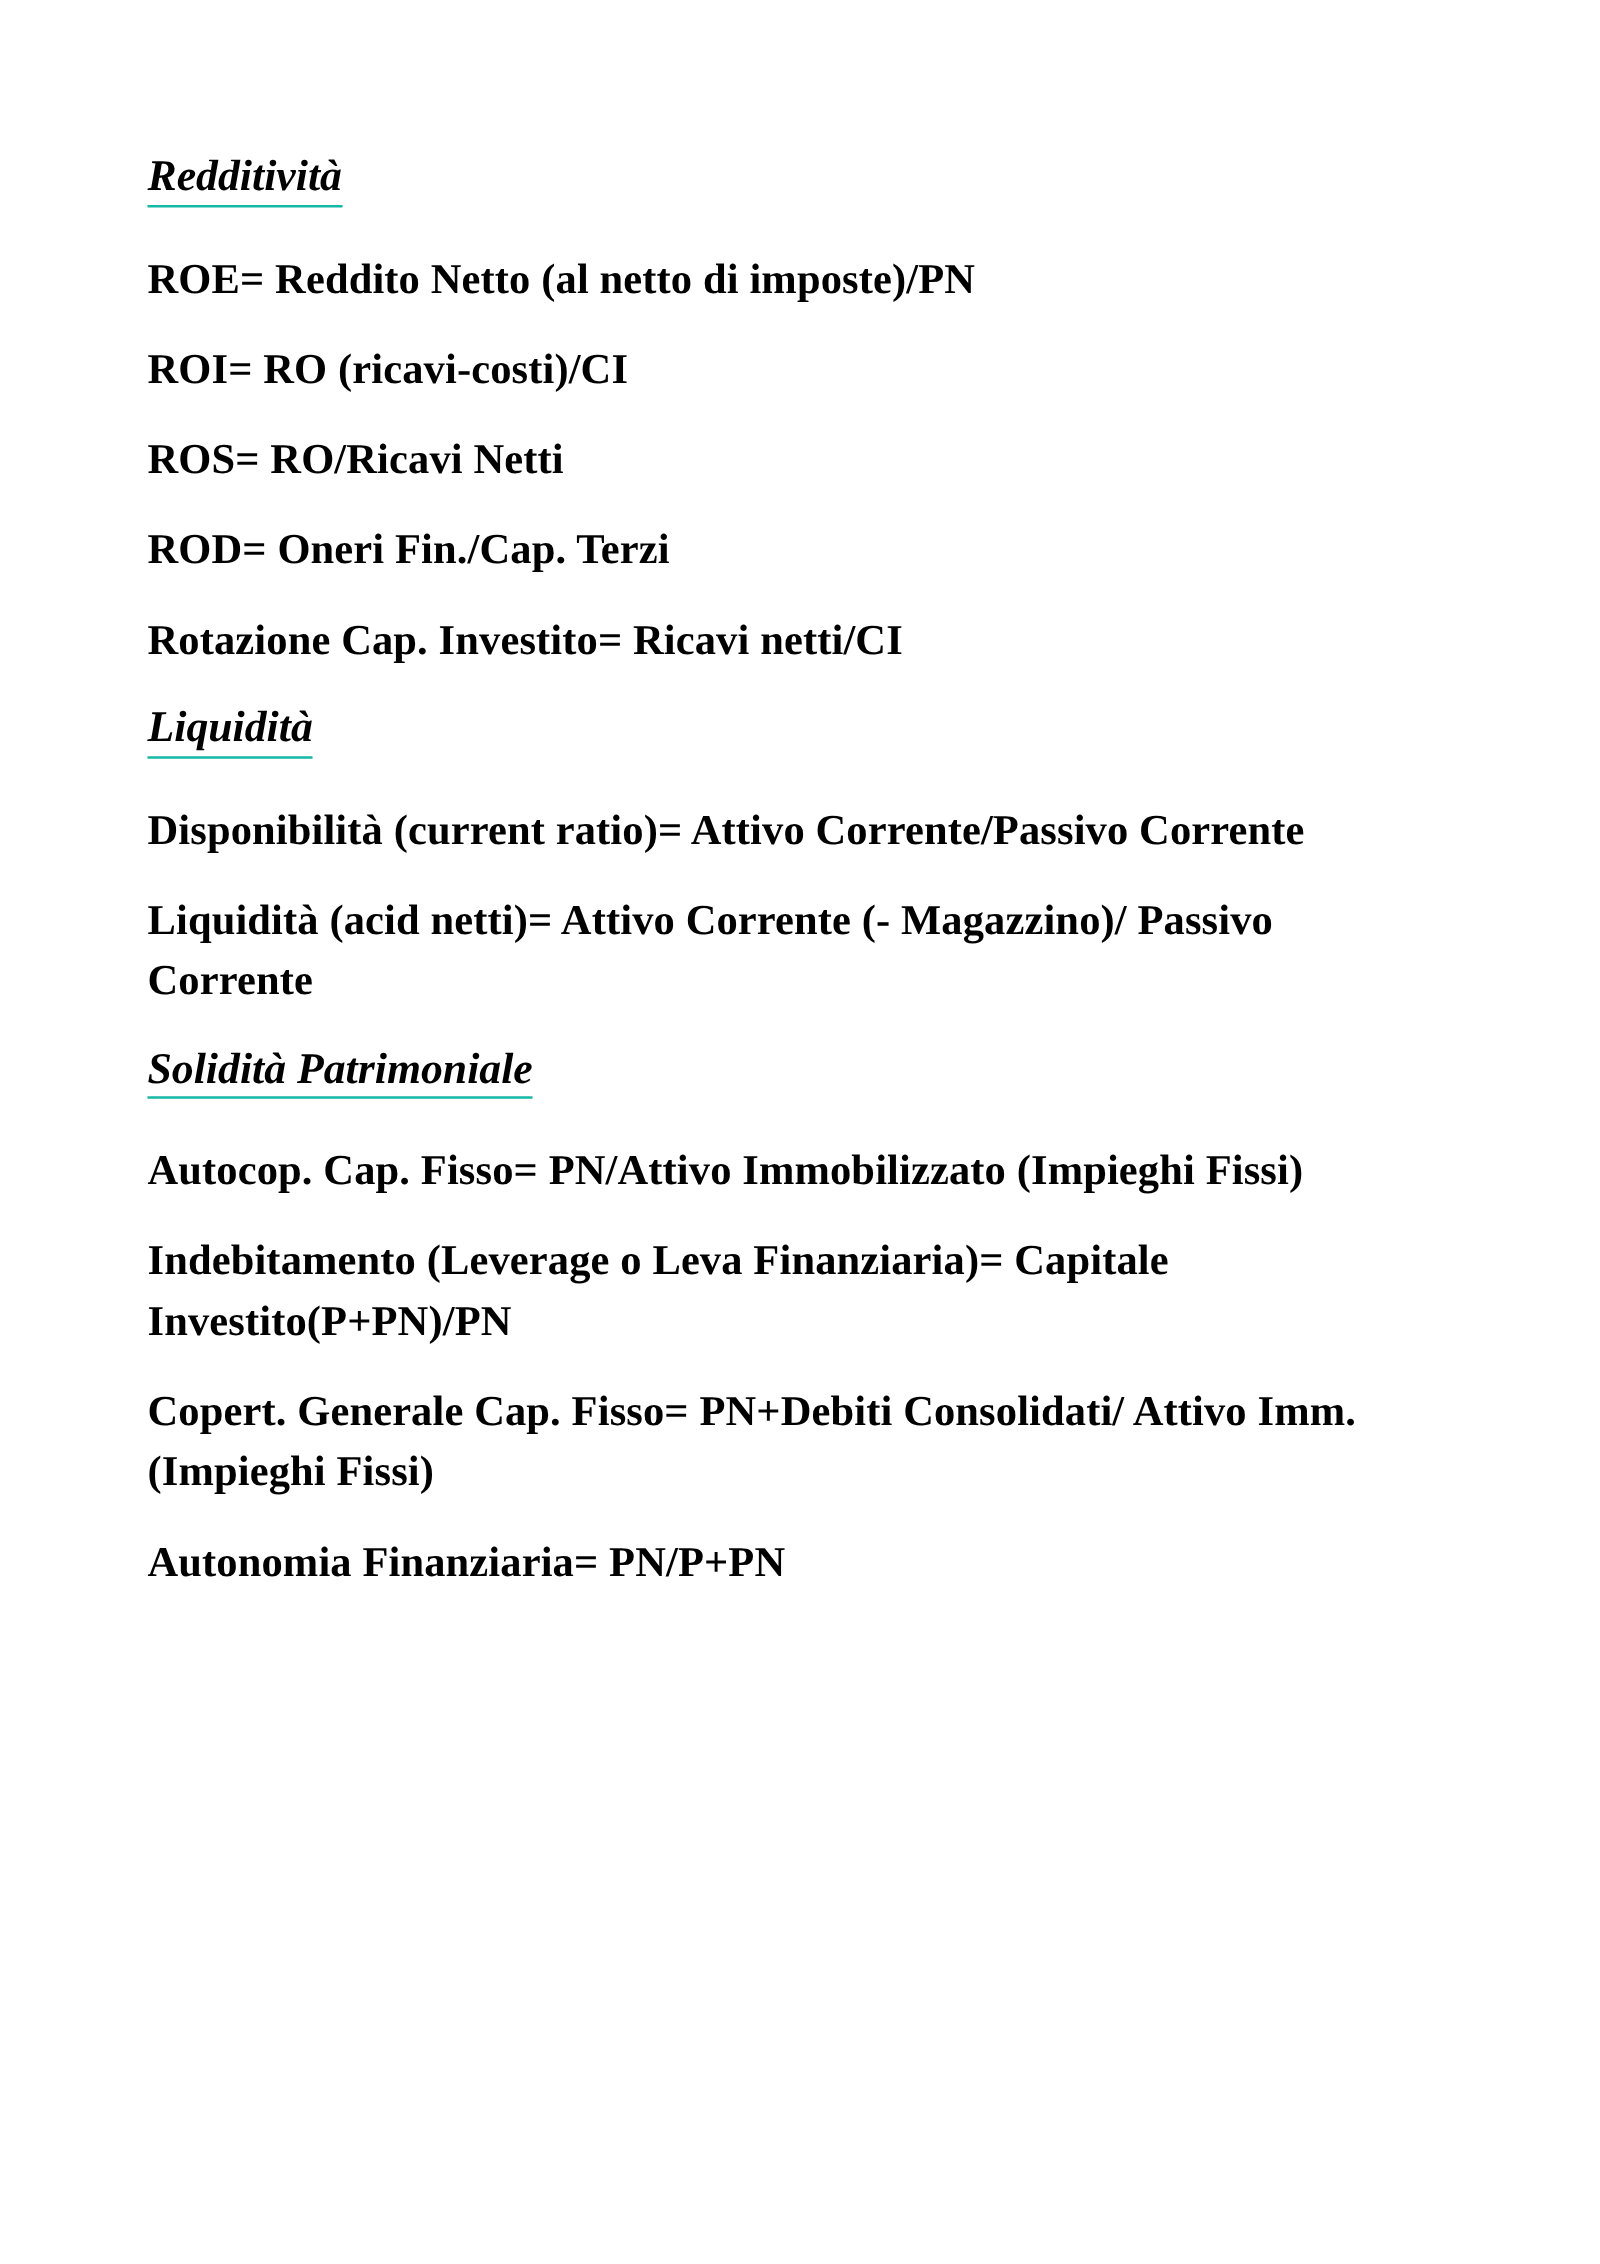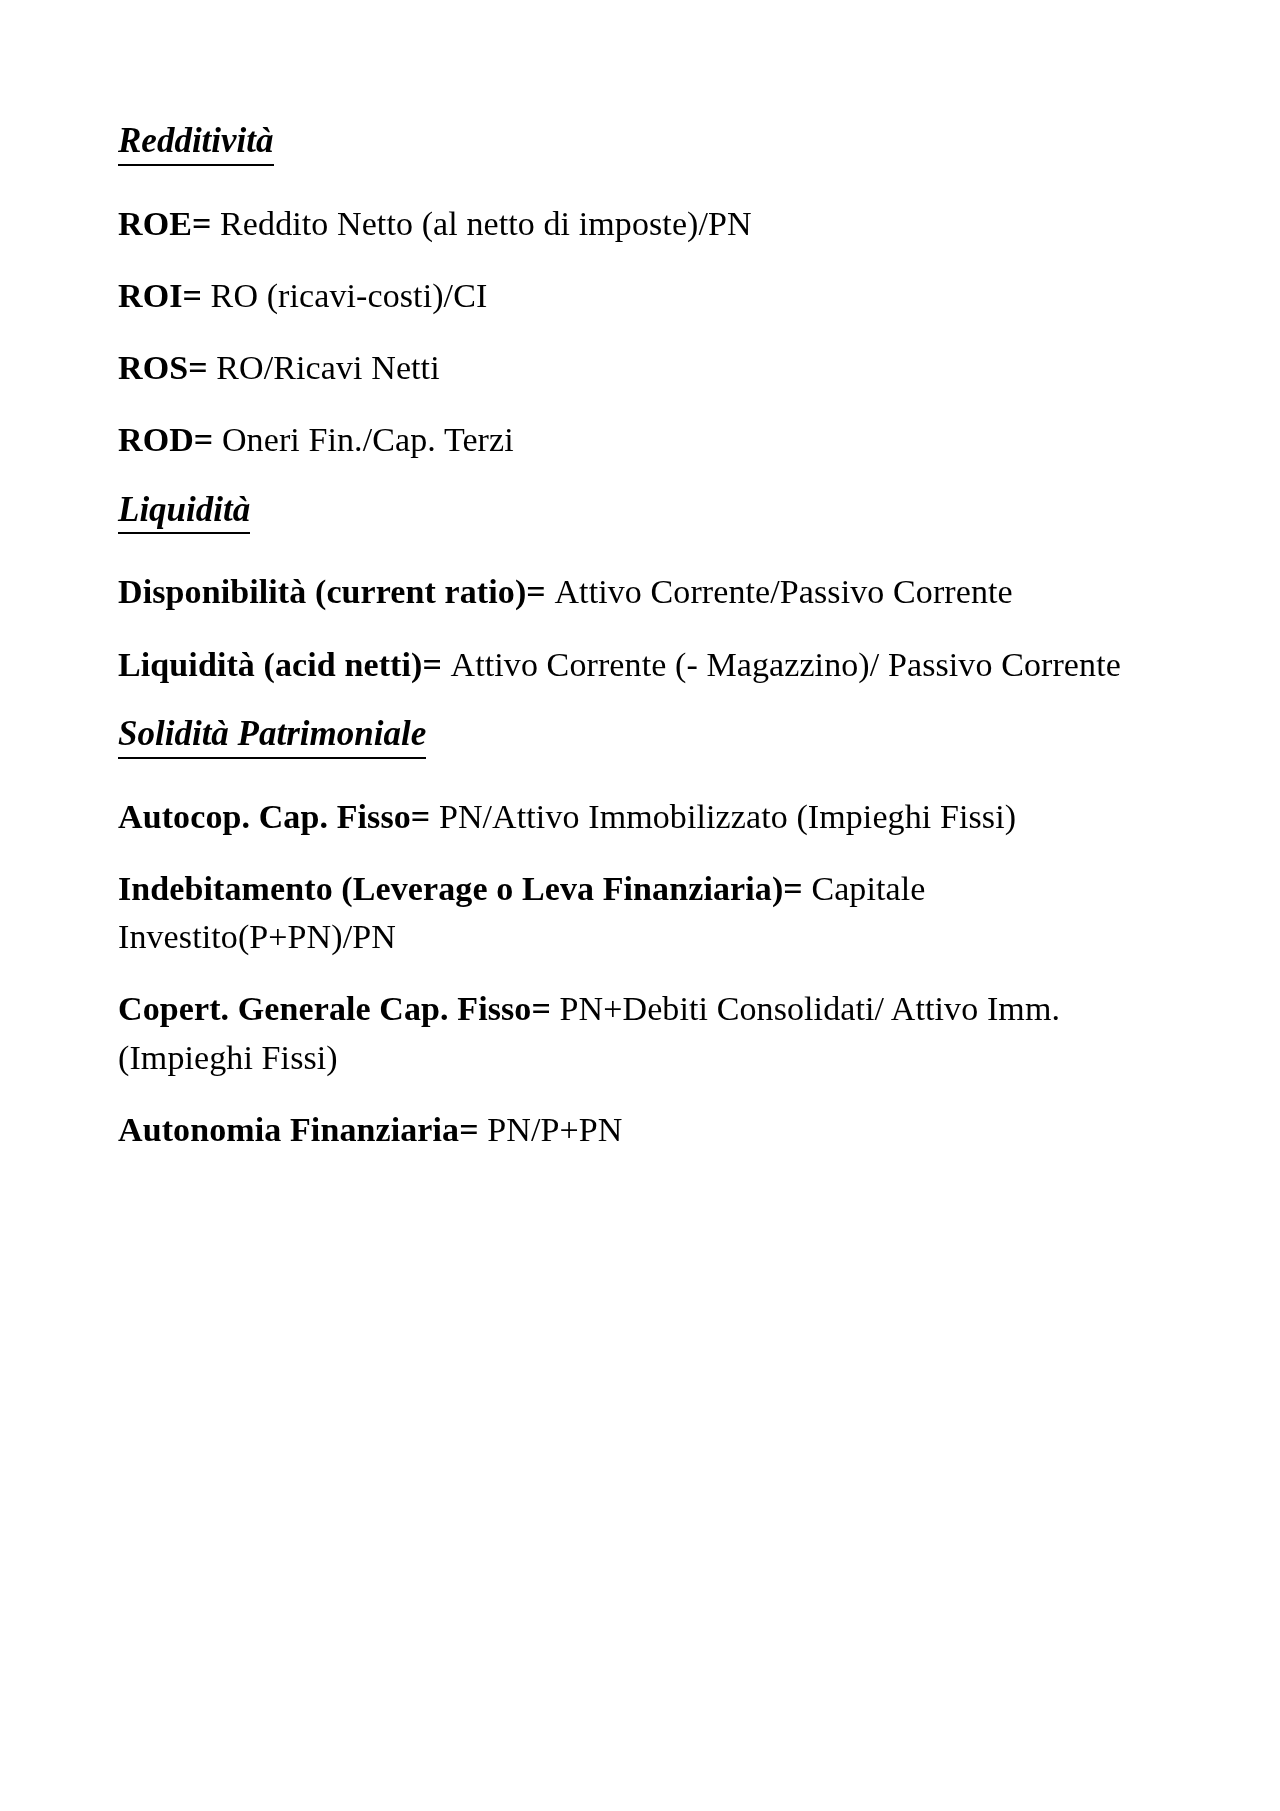--- a/index.html
+++ b/index.html
@@ -22,34 +22,34 @@
   .doc-body {
     width: 1030px;
   }
   .section-heading {
     font-size: 35px;
     font-style: italic;
     font-weight: bold;
     line-height: 1.22;
     margin: 0 0 20px 0;
     display: inline-block;
-    border-bottom: 2px solid #000000;
+    border-bottom: 2px solid #14b8a6;
     padding-bottom: 1px;
   }
   .heading-wrap {
     margin: 0 0 14px 0;
   }
   .line {
     font-size: 34px;
     line-height: 1.42;
     margin: 0 0 24px 0;
     letter-spacing: 0.1px;
   }
   .line b {
-    font-weight: normal;
+    font-weight: bold;
   }
   .line .plain {
     font-weight: bold;
   }
 </style>
 </head>
 <body>
 
 <div class="page">
   <div class="doc-body">
@@ -67,20 +67,23 @@
     </p>
 
     <p class="line">
       <span class="plain">ROS= </span><b>RO/Ricavi Netti</b>
     </p>
 
     <p class="line">
       <span class="plain">ROD= </span><b>Oneri Fin./Cap. Terzi</b>
     </p>
 
+    <p class="line">
+      <span class="plain">Rotazione Cap. Investito= </span><b>Ricavi netti/CI</b>
+    </p>
 
     <div class="heading-wrap">
       <span class="section-heading">Liquidità</span>
     </div>
 
     <p class="line">
       <span class="plain">Disponibilità (current ratio)= </span><b>Attivo Corrente/Passivo Corrente</b>
     </p>
 
     <p class="line">

